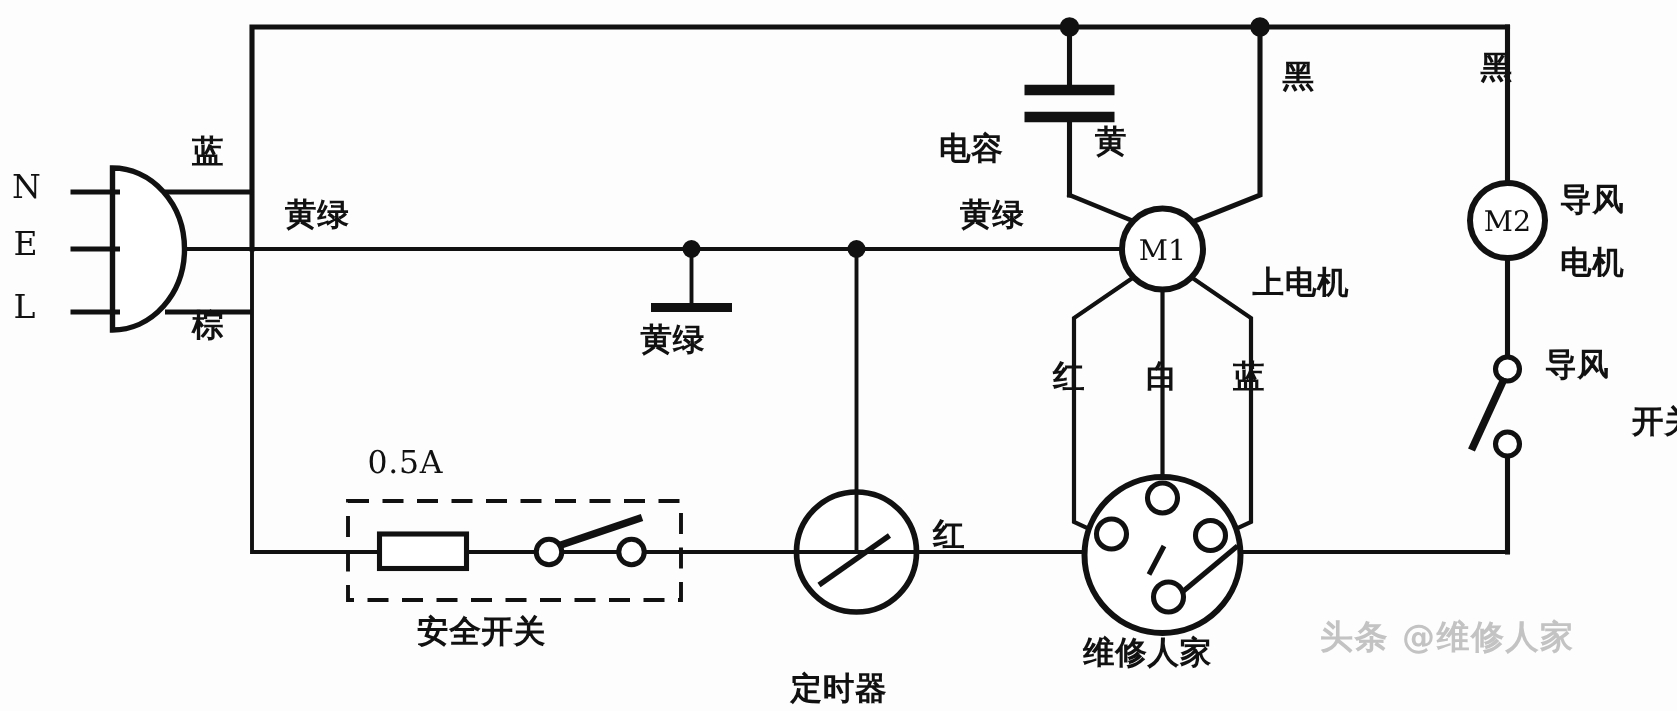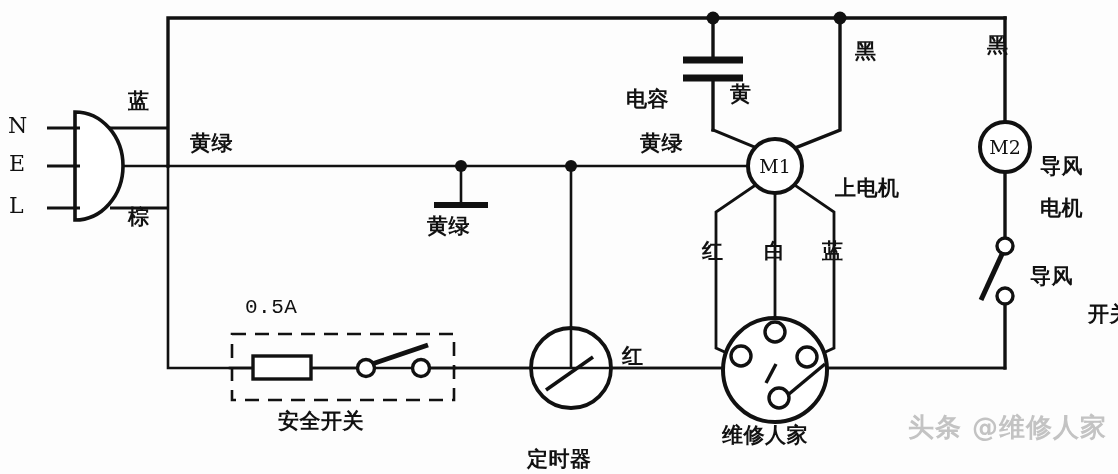--- a/index.html
+++ b/index.html
@@ -36,31 +36,30 @@
   .lbl-term {
     font-size: 22px;
     font-family: "DejaVu Serif", "Liberation Serif", serif;
     font-weight: 400;
   }
   .lbl-rating {
     font-size: 21px;
     font-family: "DejaVu Serif", "Liberation Serif", serif;
     font-weight: 400;
   }
-  .lbl-stack { line-height: 1.12; margin-top: 33px; }
+  .lbl-stack { line-height: 1.12; }
   .watermark {
     position: absolute;
-    font-size: 26px;
+    font-size: 22px;
     font-weight: 700;
     color: #b9b9b9;
     opacity: 0.85;
     letter-spacing: 1px;
     font-family: "DejaVu Sans", "Liberation Sans", sans-serif;
     white-space: nowrap;
-    margin-left: 28px;
   }
   .motor-text {
     font-family: "DejaVu Serif", "Liberation Serif", serif;
     font-size: 19px;
     font-weight: 400;
     fill: #111111;
   }
 </style>
 </head>
 <body>
@@ -209,21 +208,21 @@
   <div class="lbl lbl-cn" style="left:626px; top:56px;margin-top:32px;">电容</div>
 
   <div class="lbl lbl-cn" style="left:835px; top:152px;margin-top:25px;">上电机</div>
 
   <div class="lbl lbl-cn lbl-stack" style="left:1040px; top:122px;">导风</div>
   <div class="lbl lbl-cn lbl-stack" style="left:1040px; top:164px;">电机</div>
 
   <div class="lbl lbl-cn lbl-stack" style="left:1030px; top:232px;">导风</div>
   <div class="lbl lbl-cn lbl-stack" style="left:1088px; top:270px;">开关</div>
 
-  <div class="lbl lbl-rating" style="left:245px; top:297px;font-family:Liberation Mono, monospace;">0.5A</div>
+  <div class="lbl lbl-rating" style="left:245px; top:297px;">0.5A</div>
 
   <div class="lbl lbl-cn" style="left:278px; top:410px;">安全开关</div>
 
   <div class="lbl lbl-cn" style="left:527px; top:424px;margin-top:24px;">定时器</div>
 
   <div class="lbl lbl-cn" style="left:722px; top:424px;">维修人家</div>
 
   <div class="watermark" style="left:880px; top:410px;">头条 @维修人家</div>
 
 </div>

